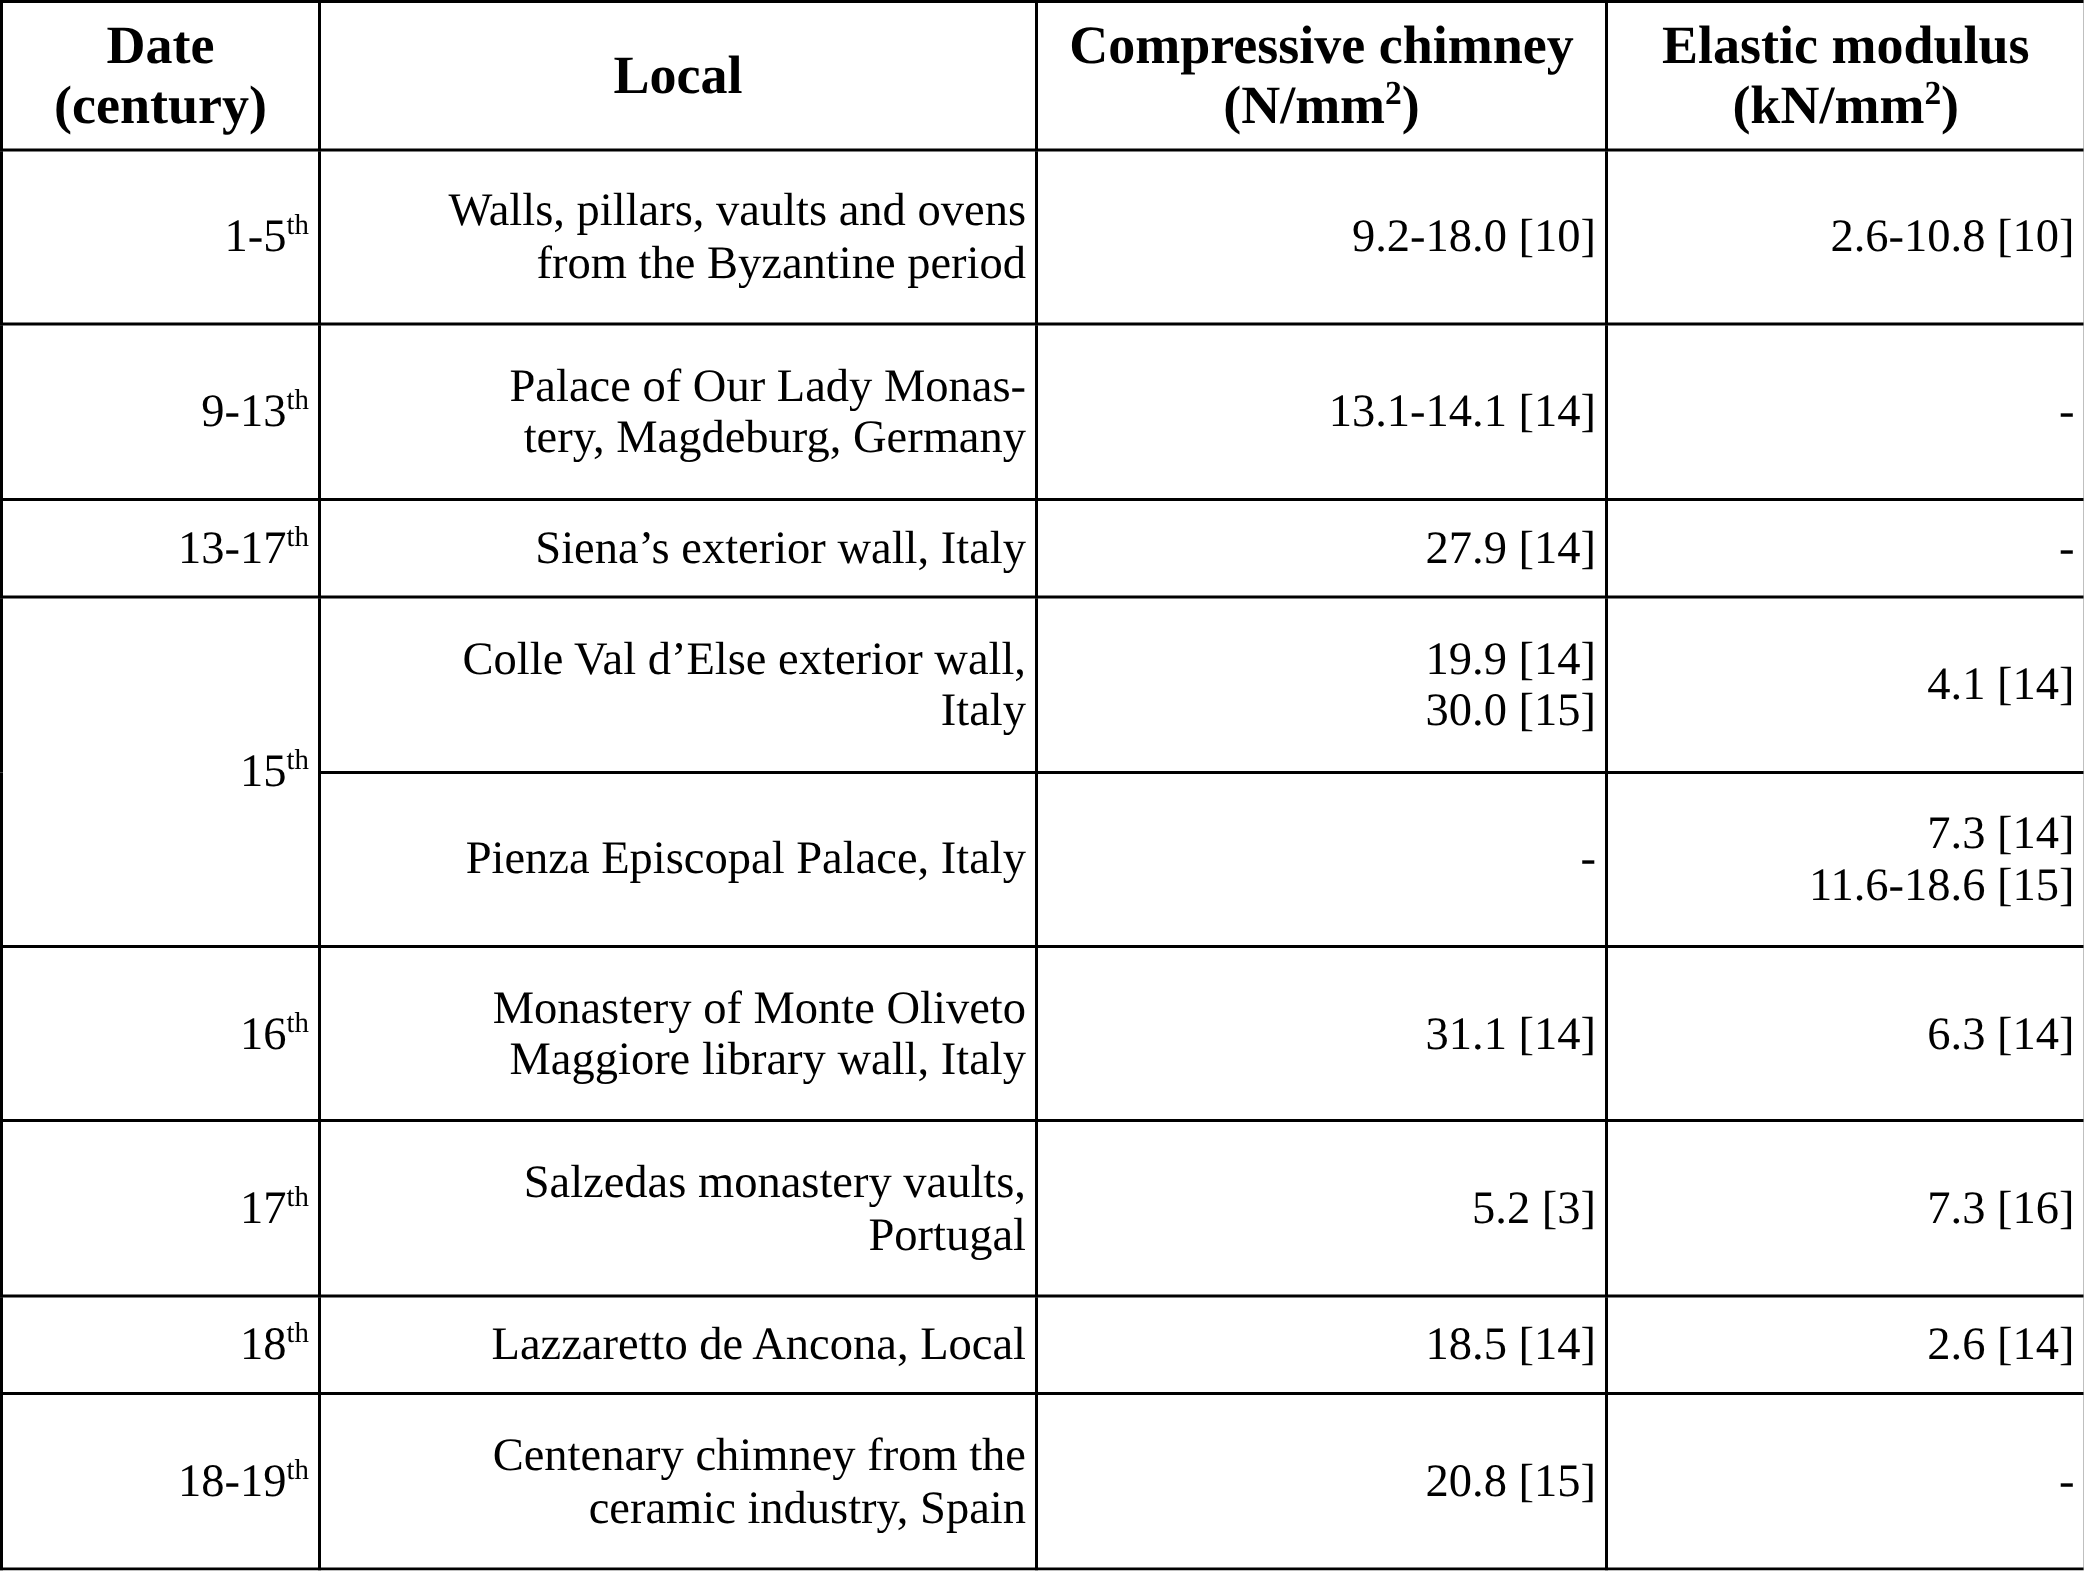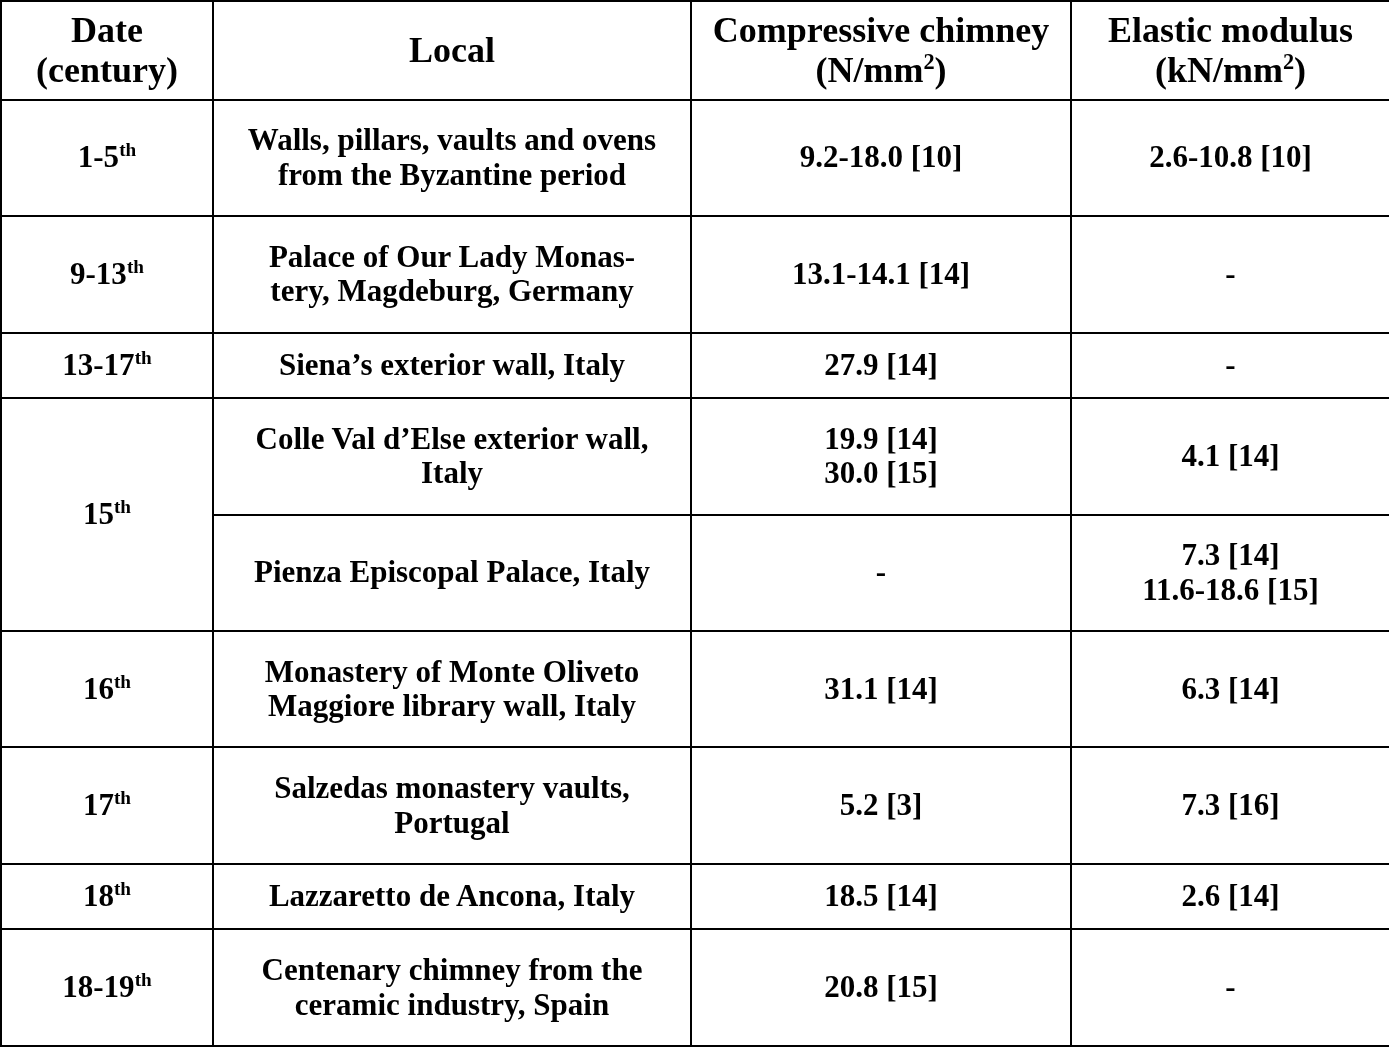--- a/index.html
+++ b/index.html
@@ -38,21 +38,22 @@
     padding: 4px 6px;
     line-height: 1.12;
   }
   table.masonry-table thead th {
     font-weight: bold;
     font-size: 36px;
     padding: 8px 2px;
   }
   table.masonry-table tbody td {
     font-size: 31px;
-    font-weight: bold;
+    font-weight: normal;
+    text-align: right;
   }
   .sup {
     font-size: 0.62em;
     vertical-align: super;
     line-height: 0;
   }
   .nowrap { white-space: nowrap; }
   .cell-line { display: block; }
   .dash { font-size: 31px; }
 </style>
@@ -181,21 +182,21 @@
           <span class="cell-line">5.2 [3]</span>
         </td>
         <td>
           <span class="cell-line">7.3 [16]</span>
         </td>
       </tr>
 
       <tr>
         <td><span class="nowrap"><span>18</span><span class="sup">th</span></span></td>
         <td>
-          <span class="cell-line">Lazzaretto de Ancona, Italy</span>
+          <span class="cell-line">Lazzaretto de Ancona, Local</span>
         </td>
         <td>
           <span class="cell-line">18.5 [14]</span>
         </td>
         <td>
           <span class="cell-line">2.6 [14]</span>
         </td>
       </tr>
 
       <tr>

